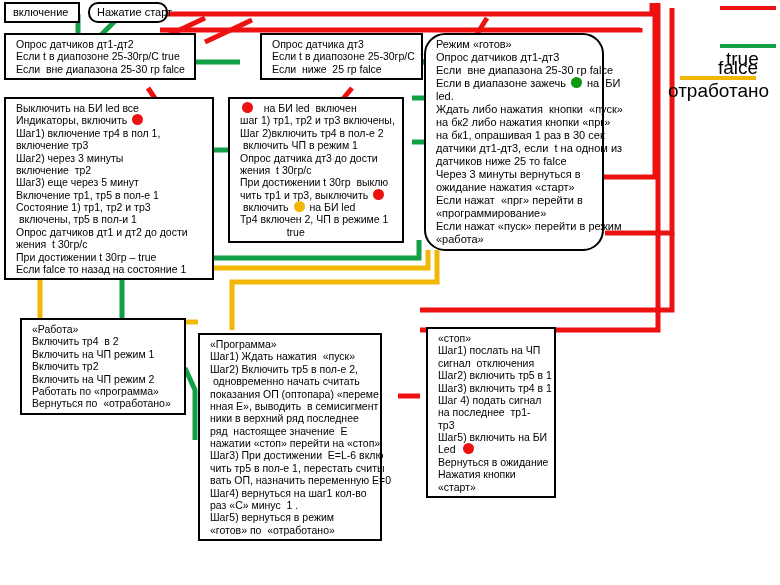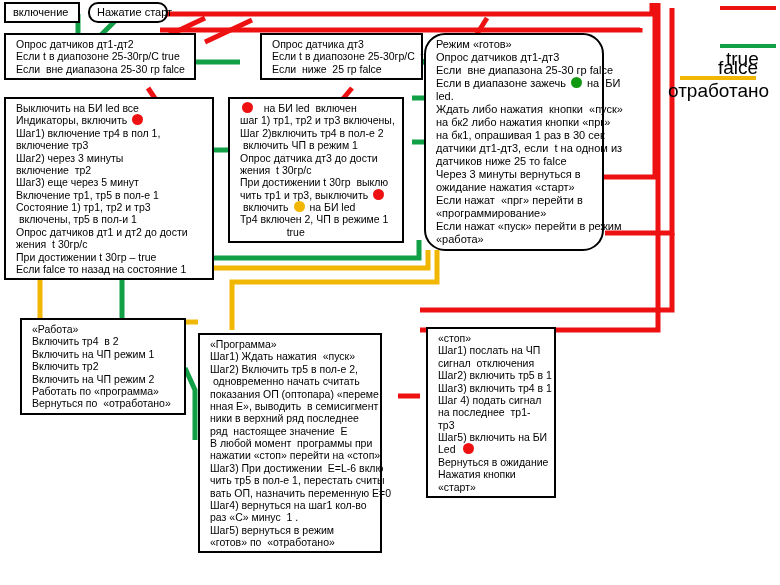--- a/index.html
+++ b/index.html
@@ -200,21 +200,20 @@
 
   <div class="box" style="left:198px; top:333px; width:184px; font-size:10.5px;">
     <div class="line">«Программа»</div>
     <div class="line">Шаг1) Ждать нажатия  «пуск»</div>
     <div class="line">Шаг2) Включить тр5 в пол-е 2,</div>
     <div class="line"> одновременно начать считать</div>
     <div class="line">показания ОП (оптопара) «переме</div>
     <div class="line">нная Е», выводить  в семисигмент</div>
     <div class="line">ники в верхний ряд последнее</div>
     <div class="line">ряд  настоящее значение  Е</div>
-    <div class="line">В любой момент  программы при</div>
     <div class="line">нажатии «стоп» перейти на «стоп»</div>
     <div class="line">Шаг3) При достижении  Е=L-6 вклю</div>
     <div class="line">чить тр5 в пол-е 1, перестать считы</div>
     <div class="line">вать ОП, назначить переменную Е=0</div>
     <div class="line">Шаг4) вернуться на шаг1 кол-во</div>
     <div class="line">раз «С» минус  1 .</div>
     <div class="line">Шаг5) вернуться в режим</div>
     <div class="line">«готов» по  «отработано»</div>
   </div>
 

